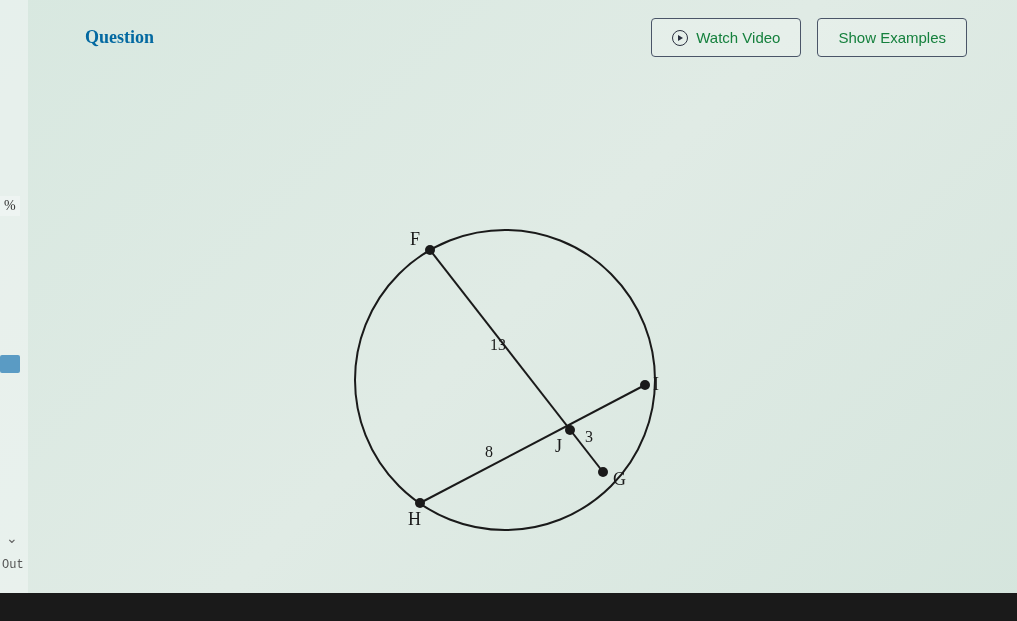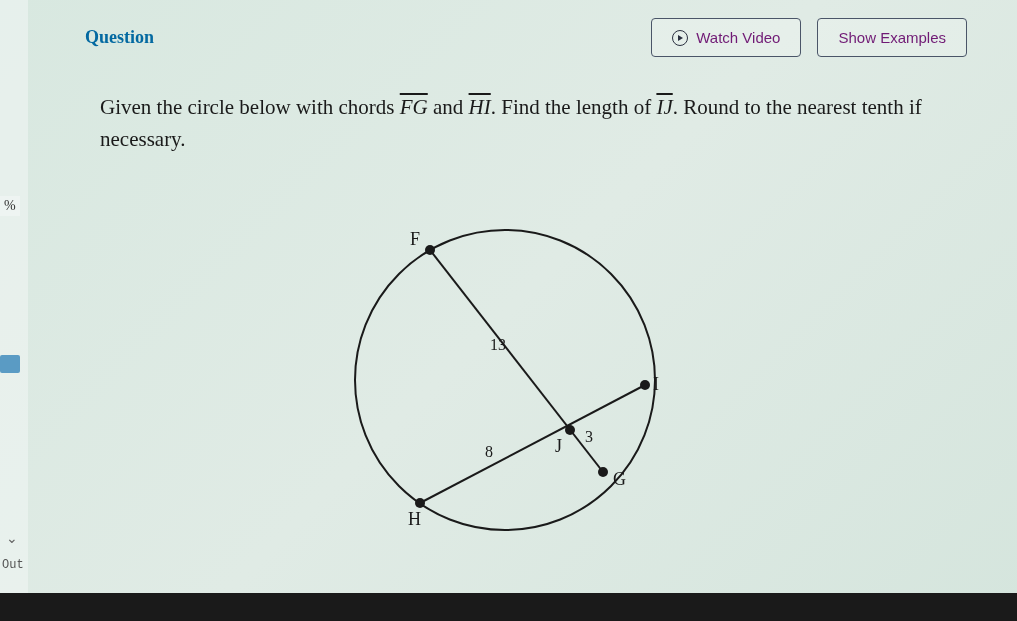--- a/index.html
+++ b/index.html
@@ -74,21 +74,21 @@
     .buttons-group {
       display: flex;
       gap: 16px;
     }
     .btn {
       border: 1.5px solid #4a5568;
       background: rgba(255,255,255,0.2);
       padding: 10px 20px;
       font-family: Arial, sans-serif;
       font-size: 15px;
-      color: #701a75;
+      color: #15803d;
       border-radius: 4px;
       display: flex;
       align-items: center;
       gap: 8px;
       cursor: pointer;
     }
     .play-circle {
       width: 16px;
       height: 16px;
       border: 1.5px solid #2a3040;
@@ -152,23 +152,20 @@
             <span class="play-triangle"></span>
           </span>
         <span>Watch Video</span>
       </div>
       <div class="btn">
         <span>Show Examples</span>
       </div>
     </div>
   </div>
 
-  <div class="problem-text">
-    <span>Given the circle below with chords </span><span class="overline">FG</span><span> and </span><span class="overline">HI</span><span>. Find the length of </span><span class="overline">IJ</span><span>. Round to the nearest tenth if necessary.</span>
-  </div>
 
   <div class="circle-container">
     <svg class="circle-svg" viewBox="0 0 340 340">
 
       <circle cx="170" cy="170" r="150" fill="none" stroke="#1a1a1a" stroke-width="2"></circle>
 
       <line x1="95" y1="40" x2="268" y2="262" stroke="#1a1a1a" stroke-width="2"></line>
 
       <line x1="85" y1="293" x2="310" y2="175" stroke="#1a1a1a" stroke-width="2"></line>
 

